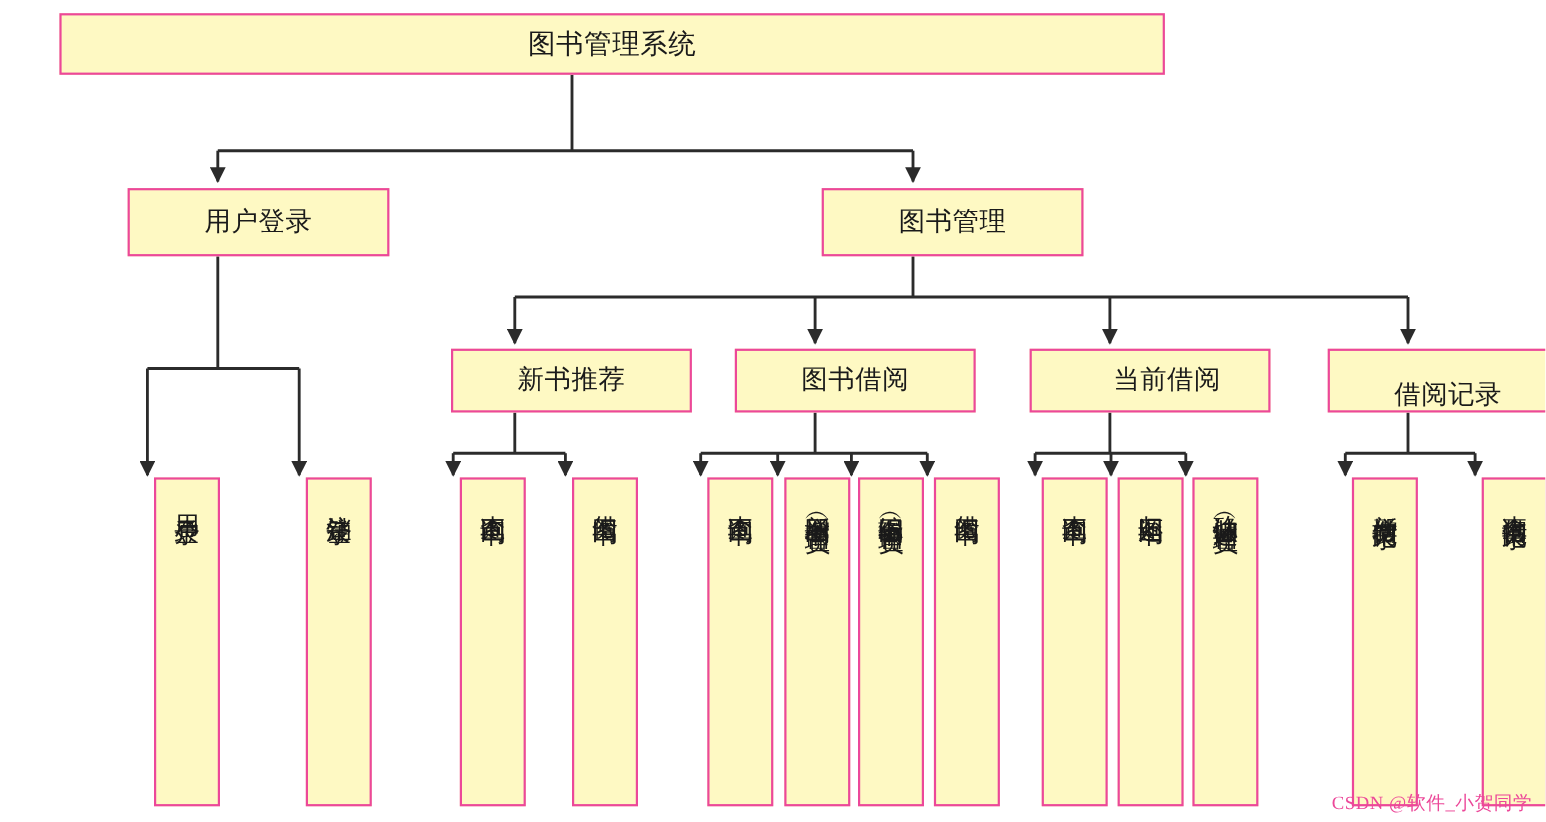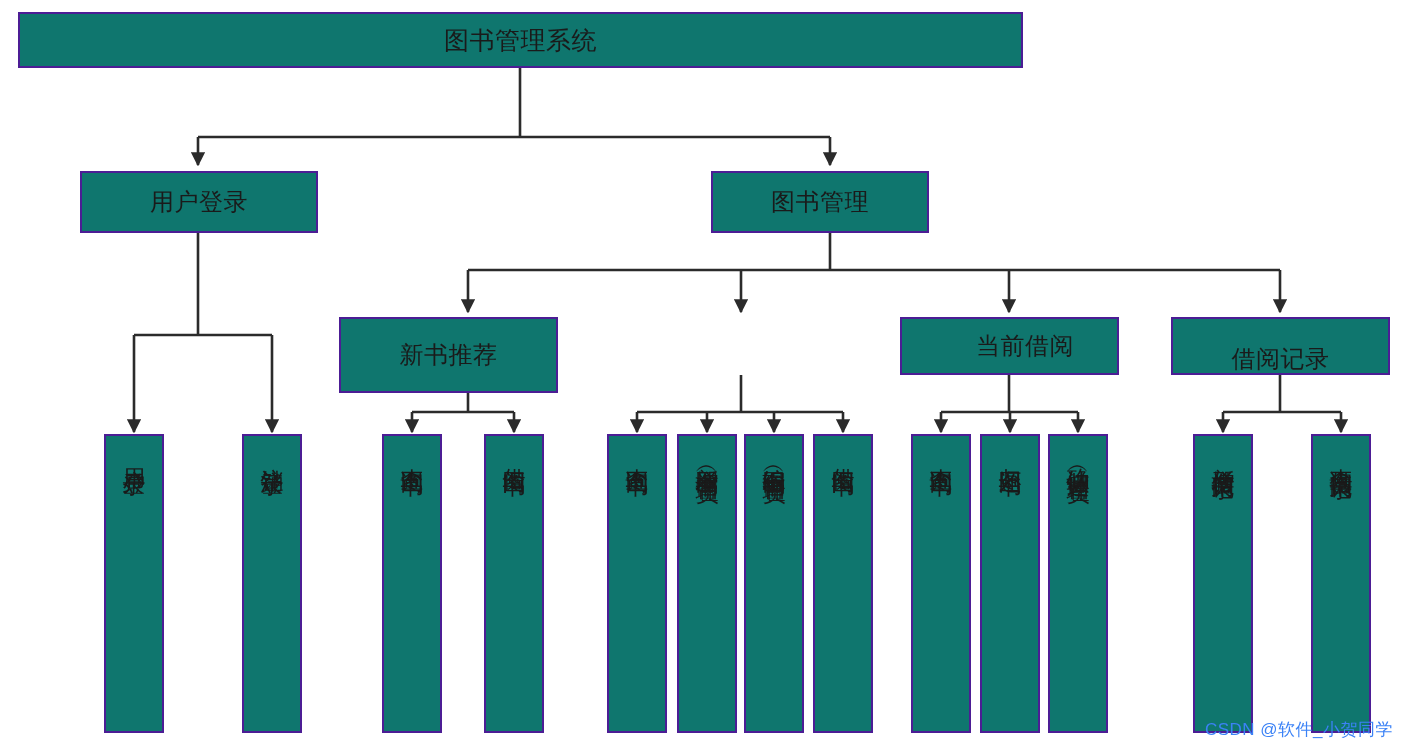--- a/index.html
+++ b/index.html
@@ -20,26 +20,27 @@
   #diagram-svg {
     position: absolute;
     left: 0;
     top: 0;
     width: 1405px;
     height: 747px;
   }
   .node {
     position: absolute;
     box-sizing: border-box;
-    border: 2px solid #4c1d95;
-    background: #0f766e;
+    border: 2px solid #ec4899;
+    background: #fef9c3;
     display: flex;
     align-items: center;
     justify-content: center;
     color: #1a1a1a;
+    margin-left: 36px;
   }
   .node-label {
     display: block;
     text-align: center;
     line-height: 1.15;
     white-space: nowrap;
   }
   .node.horizontal .node-label {
     font-size: 24px;
     letter-spacing: 0.5px;
@@ -56,24 +57,24 @@
     line-height: 1;
   }
   .node.root .node-label {
     font-size: 25px;
   }
   #watermark {
     position: absolute;
     right: 12px;
     bottom: 6px;
     font-size: 17px;
-    color: #3b82f6;
+    color: #ec4899;
     letter-spacing: 0.5px;
     white-space: nowrap;
-    font-family: Liberation Sans, sans-serif;
+    font-family: Liberation Serif, serif;
   }
 </style>
 </head>
 <body>
 
 <div id="canvas">
 
   <svg id="diagram-svg" viewBox="0 0 1405 747" xmlns="http://www.w3.org/2000/svg">
     <defs>
       <marker id="arrow" viewBox="0 0 10 10" refX="9" refY="5" markerWidth="5.5" markerHeight="5.5" orient="auto-start-reverse">
@@ -125,26 +126,29 @@
     </g>
   </svg>
 
   <div class="node horizontal root" style="left:18px; top:12px; width:1005px; height:56px;">
     <span class="node-label">图书管理系统</span>
   </div>
 
   <div class="node horizontal" style="left:80px; top:171px; width:238px; height:62px;">
     <span class="node-label">用户登录</span>
   </div>
-  <div class="node horizontal" style="left:711px; top:171px; width:218px; height:62px;">
+  <div class="node horizontal" style="left:711px; top:171px; width:238px; height:62px;">
     <span class="node-label">图书管理</span>
   </div>
 
-  <div class="node horizontal" style="left:339px; top:317px; width:219px; height:76px;">
+  <div class="node horizontal" style="left:374px; top:317px; width:219px; height:58px;">
     <span class="node-label">新书推荐</span>
+  </div>
+  <div class="node horizontal" style="left:632px; top:317px; width:219px; height:58px;">
+    <span class="node-label">图书借阅</span>
   </div>
   <div class="node horizontal" style="left:900px; top:317px; width:219px; height:58px;padding-left:31px;">
     <span class="node-label">当前借阅</span>
   </div>
   <div class="node horizontal" style="left:1171px; top:317px; width:219px; height:58px;align-items:flex-end;">
     <span class="node-label">借阅记录</span>
   </div>
 
   <div class="node vertical" style="left:104px; top:434px; width:60px; height:299px;">
     <span class="node-label">用户登录</span>

